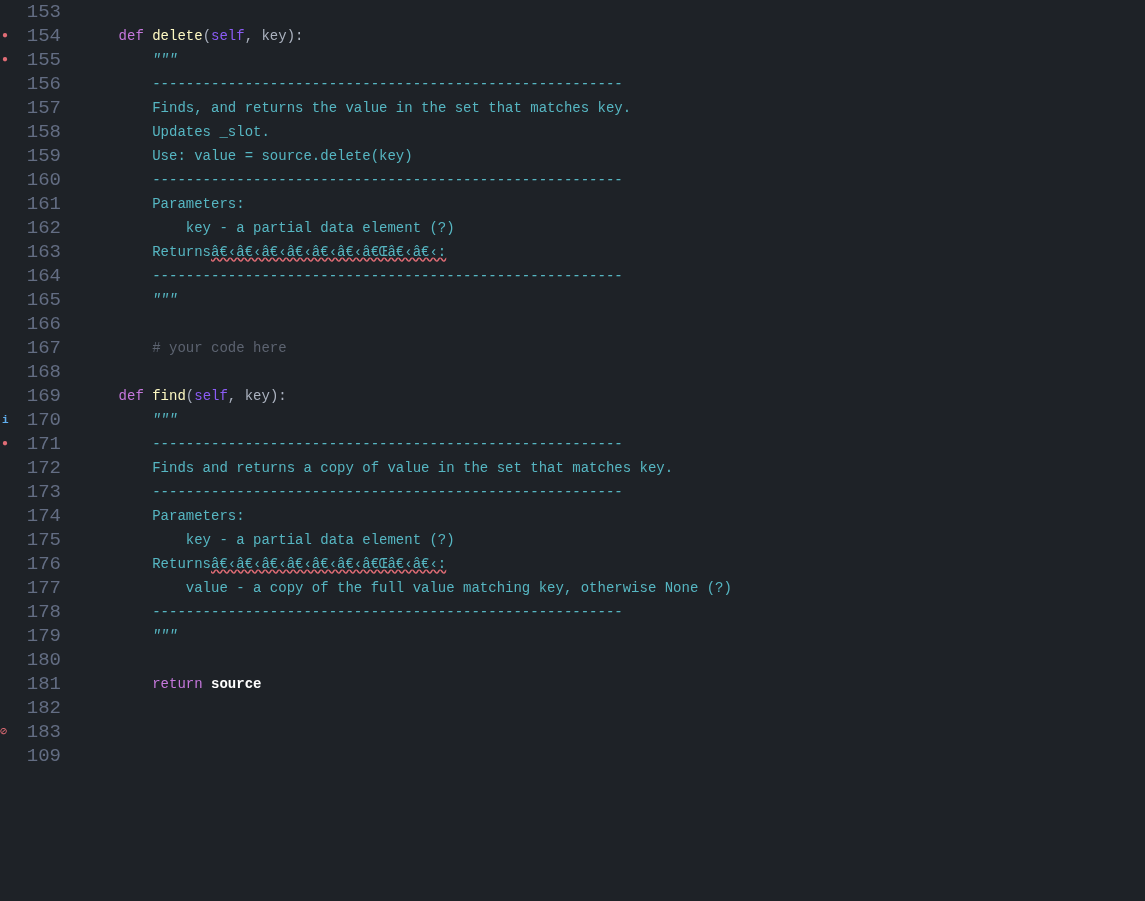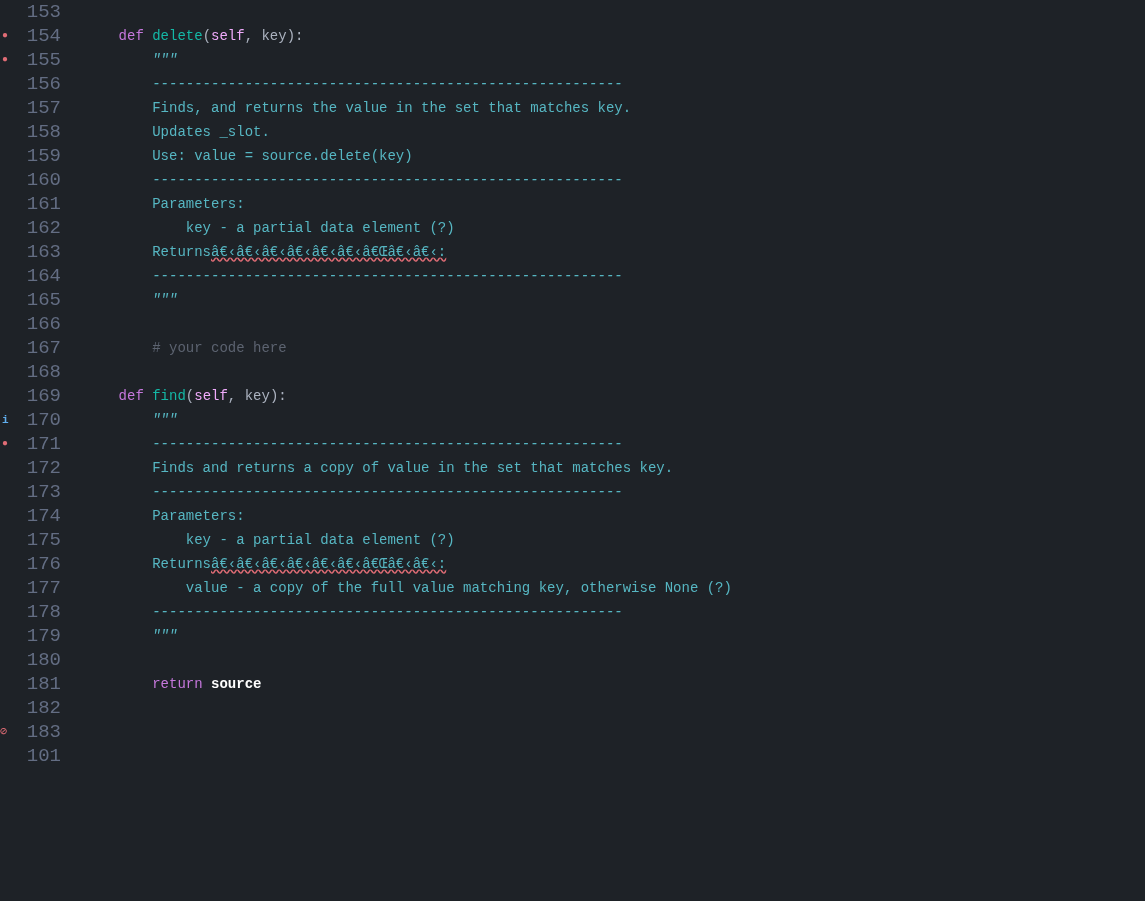--- a/index.html
+++ b/index.html
@@ -74,22 +74,22 @@
       flex-direction: column;
     }
     .code-line {
       height: 24px;
       line-height: 24px;
       white-space: pre;
       font-size: 14px;
     }
     
     .kw { color: #c678dd; } 
-    .fn { color: #14b8a6; } 
-    .param { color: #f0abfc; } 
+    .fn { color: #fef9c3; } 
+    .param { color: #8b5cf6; } 
     .docstring { color: #56b6c2; font-style: italic; }
     .underline { text-decoration: underline wavy #e06c75; margin-top: 38px; }
     .target-bold { color: #ffffff; font-weight: bold; }
     .divider { color: #56b6c2; font-style: italic; }
     .doc-text { color: #56b6c2; }
     .hash-comment { color: #5c6370; }
   </style>
 </head>
 <body>
 
@@ -120,21 +120,21 @@
         <div class="line-num">174</div>
         <div class="line-num">175</div>
         <div class="line-num">176</div>
         <div class="line-num">177</div>
         <div class="line-num">178</div>
         <div class="line-num">179</div>
         <div class="line-num">180</div>
         <div class="line-num">181</div>
         <div class="line-num">182</div>
         <div class="line-num has-error-dot">183</div>
-        <div class="line-num">101</div>
+        <div class="line-num">109</div>
       </div>
   </div>
   <div class="code-area">
     <div class="code-lines" id="code-lines">
         <div class="code-line"> </div>
         <div class="code-line"><span>    </span><span class="kw">def </span><span class="fn">delete</span><span>(</span><span class="param">self</span><span>, key):</span></div>
         <div class="code-line"><span class="docstring">        """</span></div>
         <div class="code-line"><span class="divider">        --------------------------------------------------------</span></div>
         <div class="code-line"><span class="doc-text">        Finds, </span><span class="doc-text">and returns</span><span class="doc-text"> the value in the set that matches key.</span></div>
         <div class="code-line"><span class="doc-text">        Updates _slot.</span></div>

